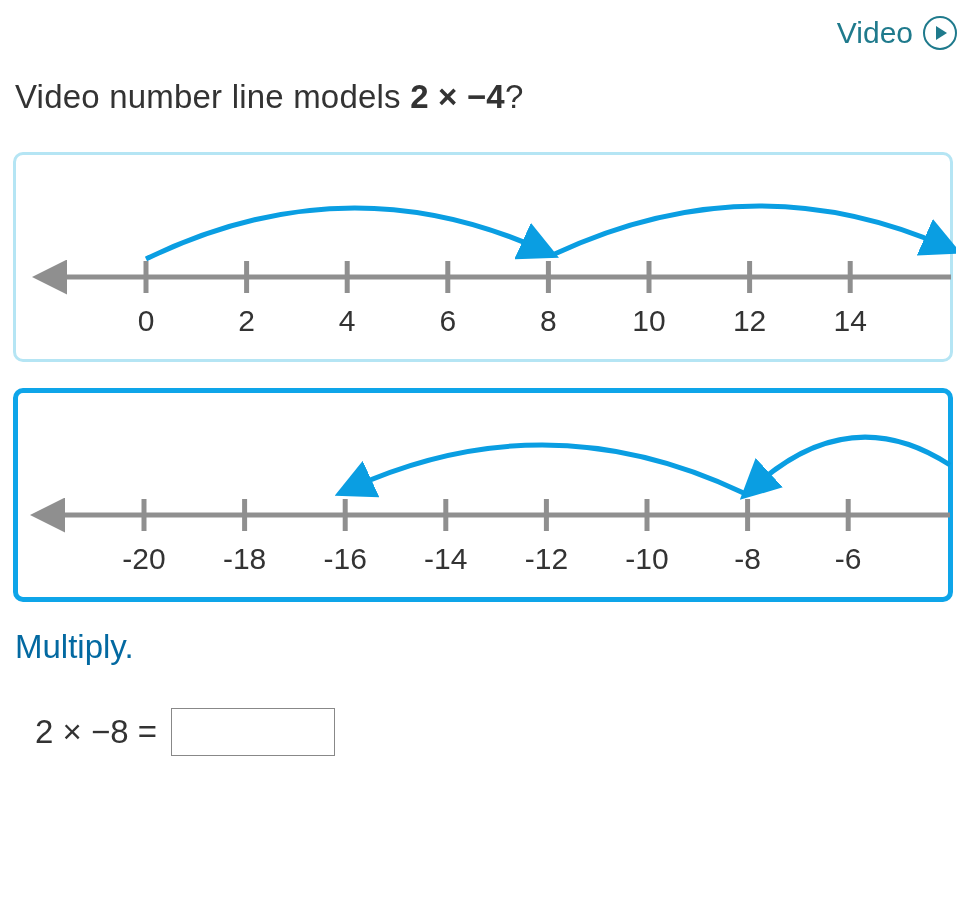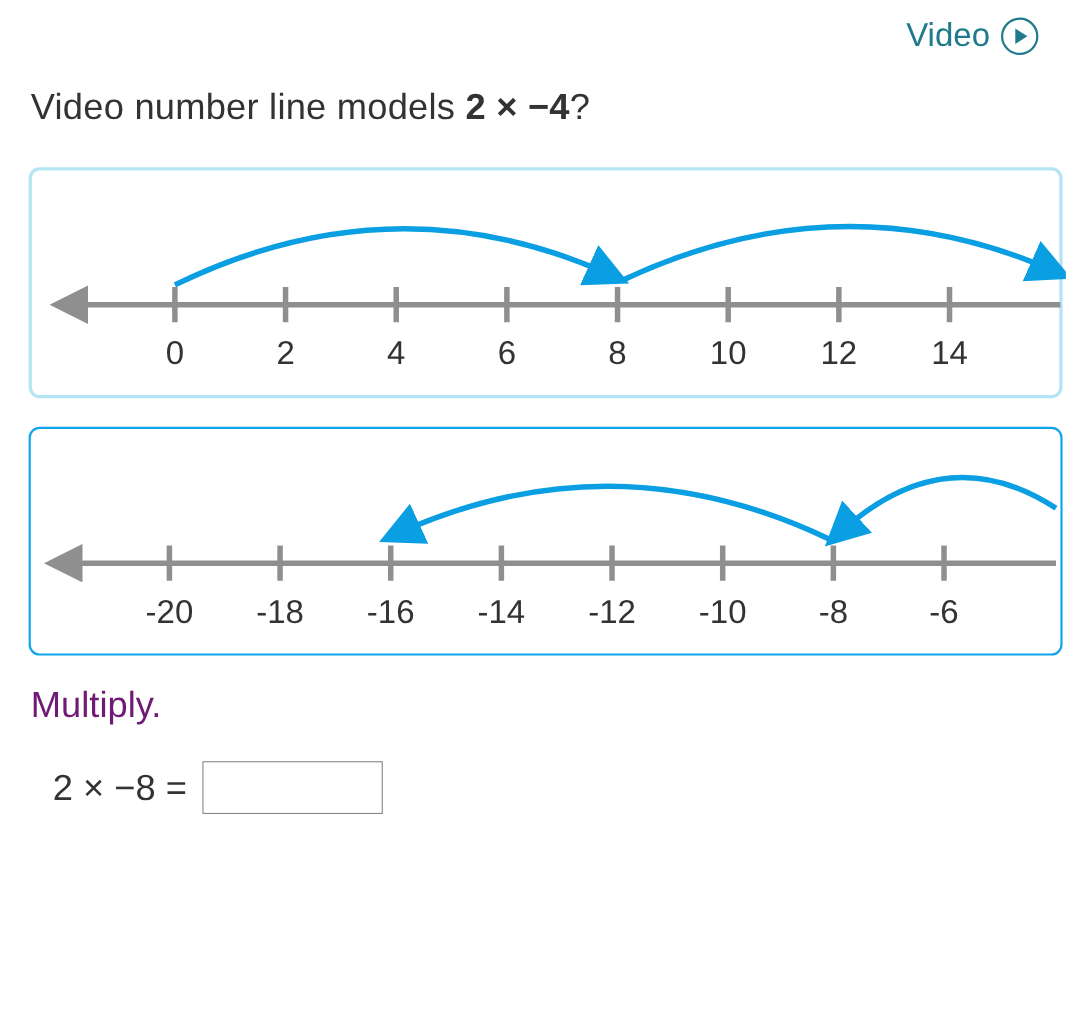--- a/index.html
+++ b/index.html
@@ -6,21 +6,21 @@
     margin: 0;
     padding: 0;
     width: 976px;
     height: 922px;
     font-family: Verdana, "Segoe UI", Arial, sans-serif;
     background: #fff;
     color: #333;
     overflow: hidden;
   }
   .page {
-    padding: 0 28px;
+    padding: 0 15px;
     box-sizing: border-box;
     width: 100%;
   }
   .video-link {
     text-align: right;
     padding-top: 16px;
     padding-right: 4px;
     font-size: 30px;
     color: #1f7a8c;
     display: flex;
@@ -63,36 +63,36 @@
     margin-bottom: 26px;
     position: relative;
     width: 940px;
     margin-left: -2px;
     box-sizing: border-box;
   }
   .option.light {
     border: 3px solid #b5e5f4;
   }
   .option.selected {
-    border: 2px solid #0ea5e9;
+    border: 5px solid #0ea5e9;
   }
 
   .nl-svg {
     display: block;
   }
 
   .multiply-label {
     font-size: 33px;
-    color: #701a75;
+    color: #0369a1;
   }
   .answer-row {
     display: flex;
     align-items: center;
     gap: 14px;
-    margin-top: 32px;
+    margin-top: 42px;
     margin-left: 20px;
     font-size: 33px;
     color: #333;
   }
   .answer-input {
     width: 150px;
     height: 46px;
     border: 1px solid #888;
     background: #fff;
     font-size: 28px;

